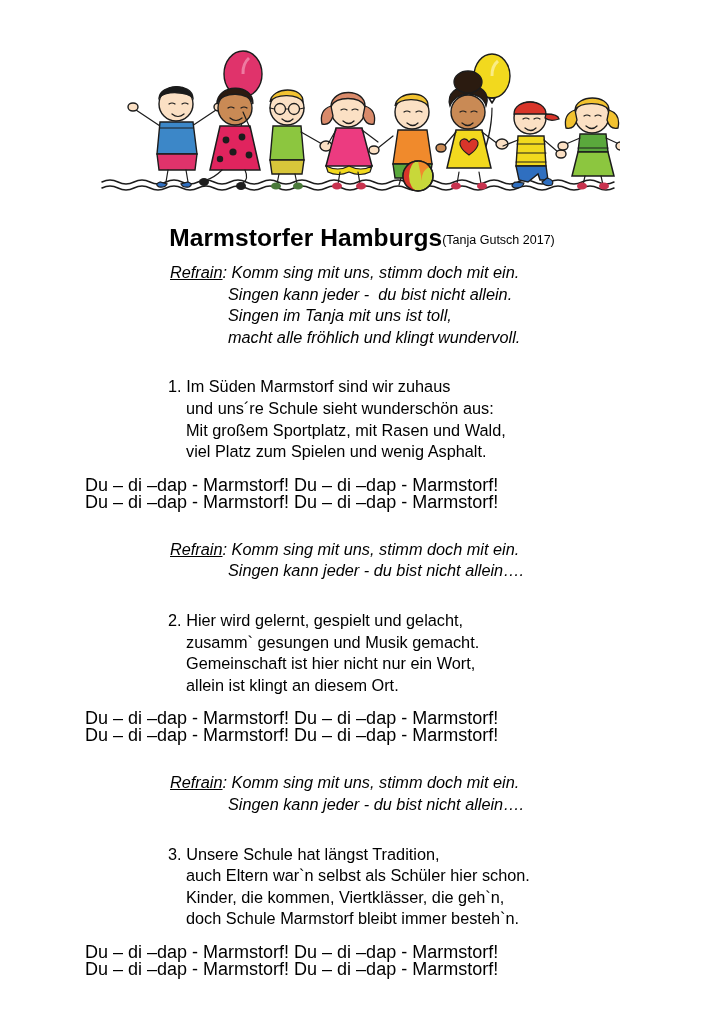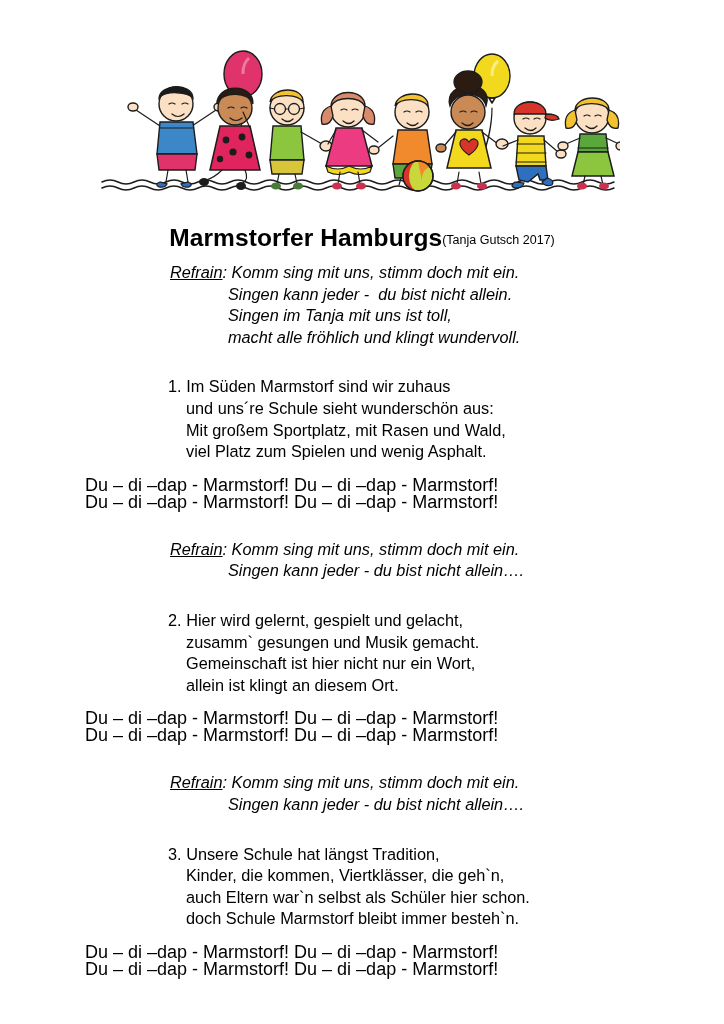--- a/index.html
+++ b/index.html
@@ -320,22 +320,22 @@
 
   <div class="block refrain">
     <div class="line"><span class="refrain-label">Refrain</span><span>: </span><span>Komm sing mit uns, stimm doch mit ein.</span></div>
     <div class="line cont">Singen kann jeder - du bist nicht allein….</div>
   </div>
 
   <div class="gap-lg"></div>
 
   <div class="block verse">
     <div class="line first"><span class="verse-num">3.</span> <span>Unsere Schule hat längst Tradition,</span></div>
+    <div class="line">auch Eltern war`n selbst als Schüler hier schon.</div>
     <div class="line">Kinder, die kommen, Viertklässer, die geh`n,</div>
-    <div class="line">auch Eltern war`n selbst als Schüler hier schon.</div>
     <div class="line">doch Schule Marmstorf bleibt immer besteh`n.</div>
     <div class="dudidap">
       <div class="line">Du – di –dap - Marmstorf! Du – di –dap - Marmstorf!</div>
       <div class="line">Du – di –dap - Marmstorf! Du – di –dap - Marmstorf!</div>
     </div>
   </div>
 
 </div>
 
 </body></html>

